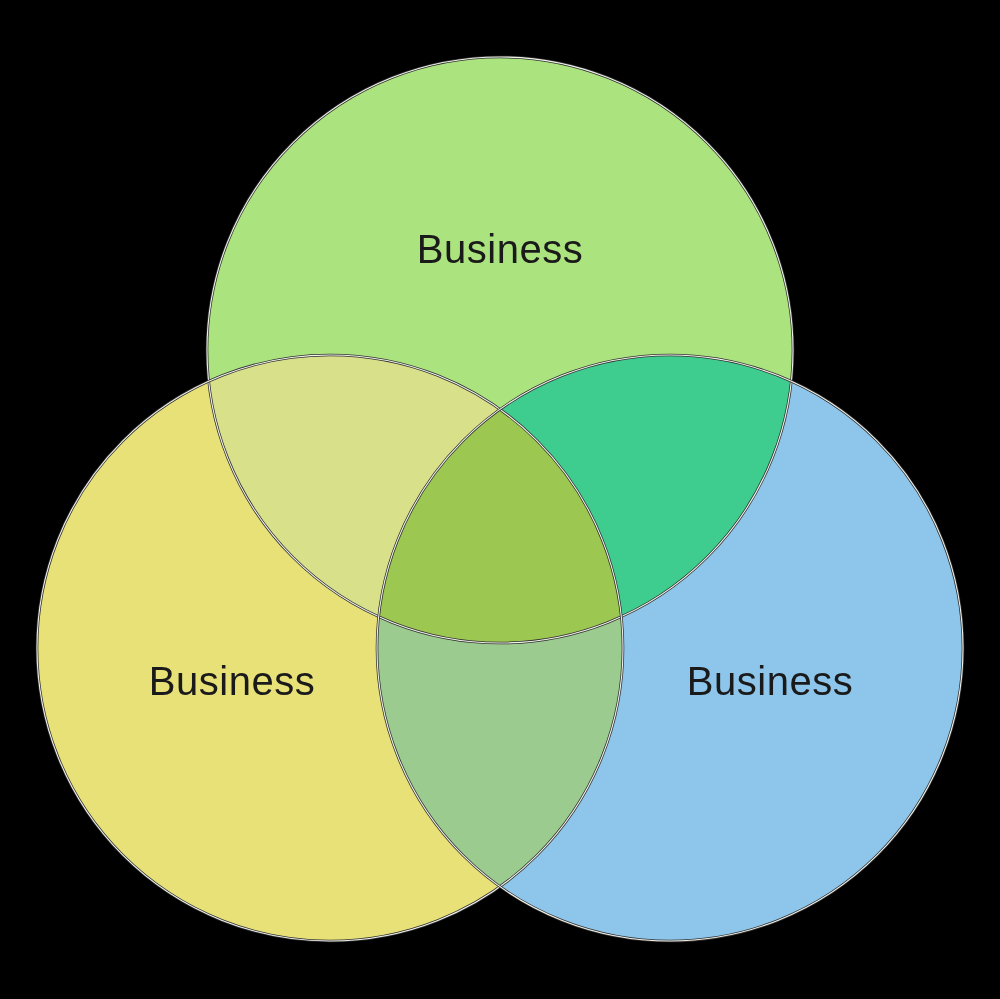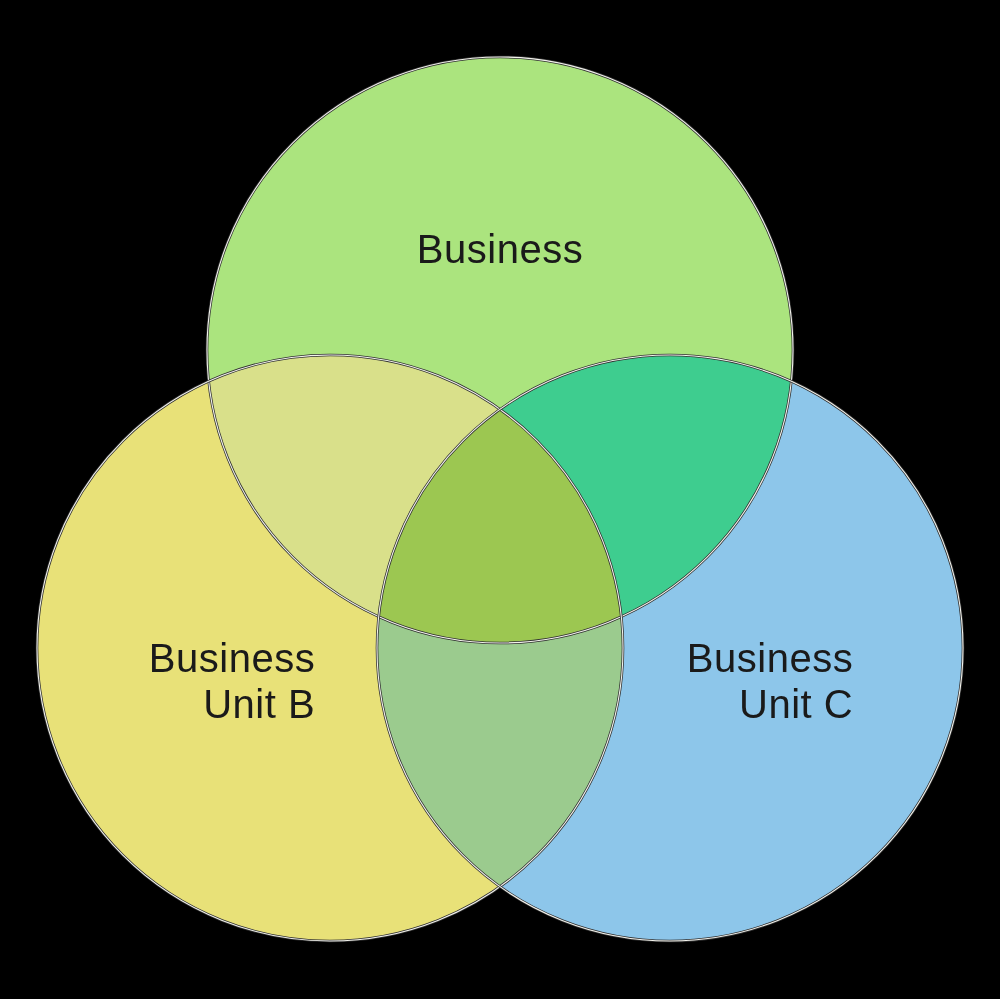--- a/index.html
+++ b/index.html
@@ -18,21 +18,21 @@
   }
   .stage svg {
     position: absolute;
     left: 0;
     top: 0;
     display: block;
   }
   .venn-label {
     position: absolute;
     transform: translate(-50%, -50%);
-    text-align: right;
+    text-align: left;
     font-size: 40px;
     line-height: 46px;
     font-weight: 400;
     letter-spacing: 0.5px;
     white-space: nowrap;
     color: #1a1a1a;
   }
   #label-a { left: 500px; top: 249px; }
   #label-b { left: 232px; top: 681px; }
   #label-c { left: 770px; top: 681px; }
@@ -73,21 +73,19 @@
       <circle cx="670" cy="648" r="293" stroke-width="1.1" stroke="#f2f2ec"></circle>
     </g>
   </svg>
 
   <div class="venn-label" id="label-a" style="color: rgb(26, 26, 26);">
     <div>Business</div>
   </div>
 
   <div class="venn-label" id="label-b" style="color: rgb(26, 26, 26);">
     <div>Business</div>
-    <div>Unit B</div>
   </div>
 
   <div class="venn-label" id="label-c" style="color: rgb(26, 26, 26);">
     <div>Business</div>
-    <div>Unit C</div>
   </div>
 
 </div>
 
 </body></html>

